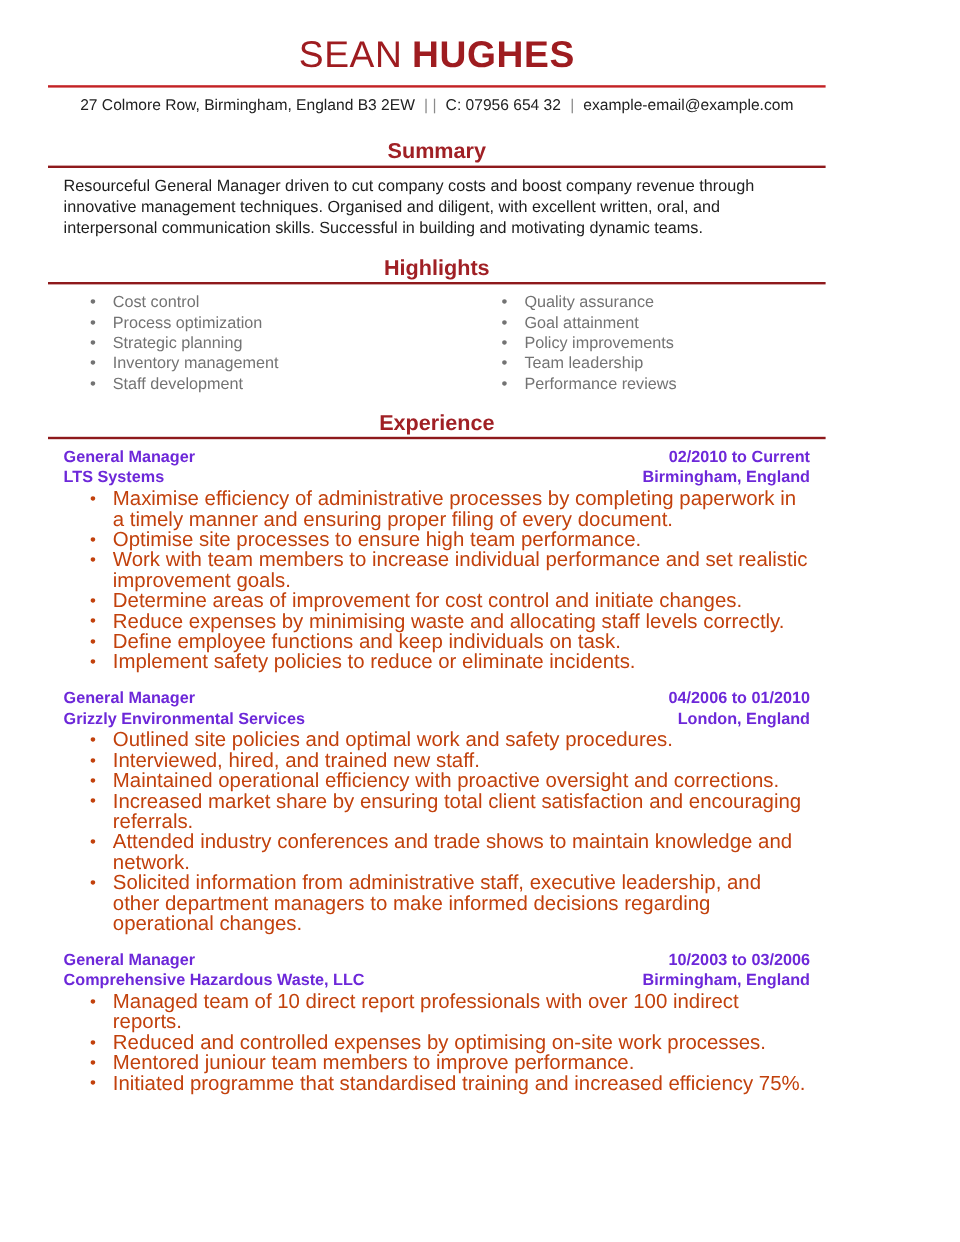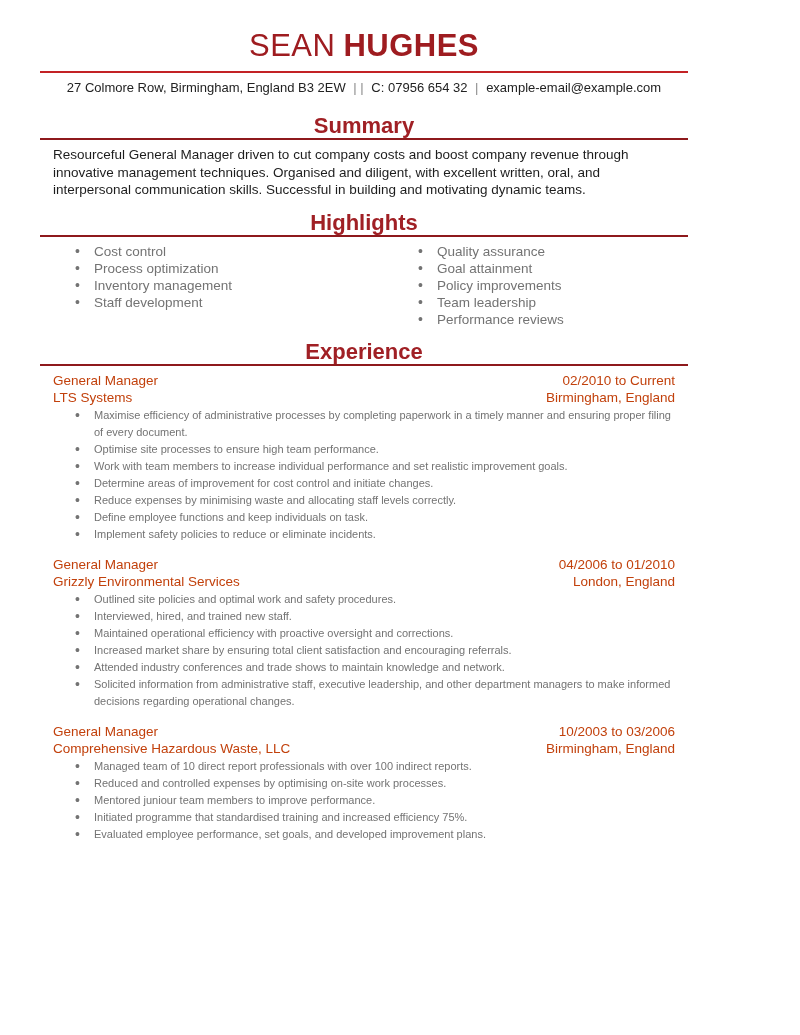--- a/index.html
+++ b/index.html
@@ -37,21 +37,21 @@
     text-align: center;
     font-size: 13px;
     line-height: 17px;
     color: #222222;
     margin-bottom: 20px;
   }
   .contact-sep { color: #8a8a8a; padding: 0 4px; }
   
   .section-title {
     text-align: center;
-    font-size: 22px;
+    font-size: 18px;
     line-height: 20px;
     font-weight: 700;
     color: #a02025;
     margin-top: 14px;
   }
   .section-rule {
     border: none;
     border-top: 2px solid #8e191c;
     margin: 2px 0 6px 0;
   }
@@ -84,30 +84,30 @@
   }
   .hl-col-right li::before { left: 0; }
   
   .job { margin-top: 6px; }
   .job + .job { margin-top: 13px; }
   .job-row {
     display: flex;
     justify-content: space-between;
     font-size: 13.5px;
     line-height: 17px;
-    font-weight: 400;
-    color: #c2410c;
+    font-weight: 700;
+    color: #6d28d9;
   }
   .job-bullets { list-style: none; margin-top: 1px; }
   .job-bullets li {
     position: relative;
-    font-size: 11px;
+    font-size: 17px;
     line-height: 17px;
     padding-left: 41px;
-    color: #737373;
+    color: #c2410c;
   }
   .job-bullets li::before {
     content: "\2022";
     position: absolute;
     left: 22px;
     top: 0;
     font-size: 14px;
   }
 </style>
 </head>
@@ -133,20 +133,21 @@
     <p class="summary-text">Resourceful General Manager driven to cut company costs and boost company revenue through innovative management techniques. Organised and diligent, with excellent written, oral, and interpersonal communication skills. Successful in building and motivating dynamic teams.</p>
   </div>
 
   <div class="section-title">Highlights</div>
   <hr class="section-rule">
   <div class="content">
     <div class="highlights-columns">
       <ul class="hl-col hl-col-left">
         <li>Cost control</li>
         <li>Process optimization</li>
+        <li>Strategic planning</li>
         <li>Inventory management</li>
         <li>Staff development</li>
       </ul>
       <ul class="hl-col hl-col-right">
         <li>Quality assurance</li>
         <li>Goal attainment</li>
         <li>Policy improvements</li>
         <li>Team leadership</li>
         <li>Performance reviews</li>
       </ul>
@@ -203,18 +204,17 @@
       </div>
       <div class="job-row">
         <span>Comprehensive Hazardous Waste, LLC</span>
         <span>Birmingham, England</span>
       </div>
       <ul class="job-bullets">
         <li>Managed team of 10 direct report professionals with over 100 indirect reports.</li>
         <li>Reduced and controlled expenses by optimising on-site work processes.</li>
         <li>Mentored juniour team members to improve performance.</li>
         <li>Initiated programme that standardised training and increased efficiency 75%.</li>
-        <li>Evaluated employee performance, set goals, and developed improvement plans.</li>
       </ul>
     </div>
 
   </div>
 </div>
 
 </body></html>

